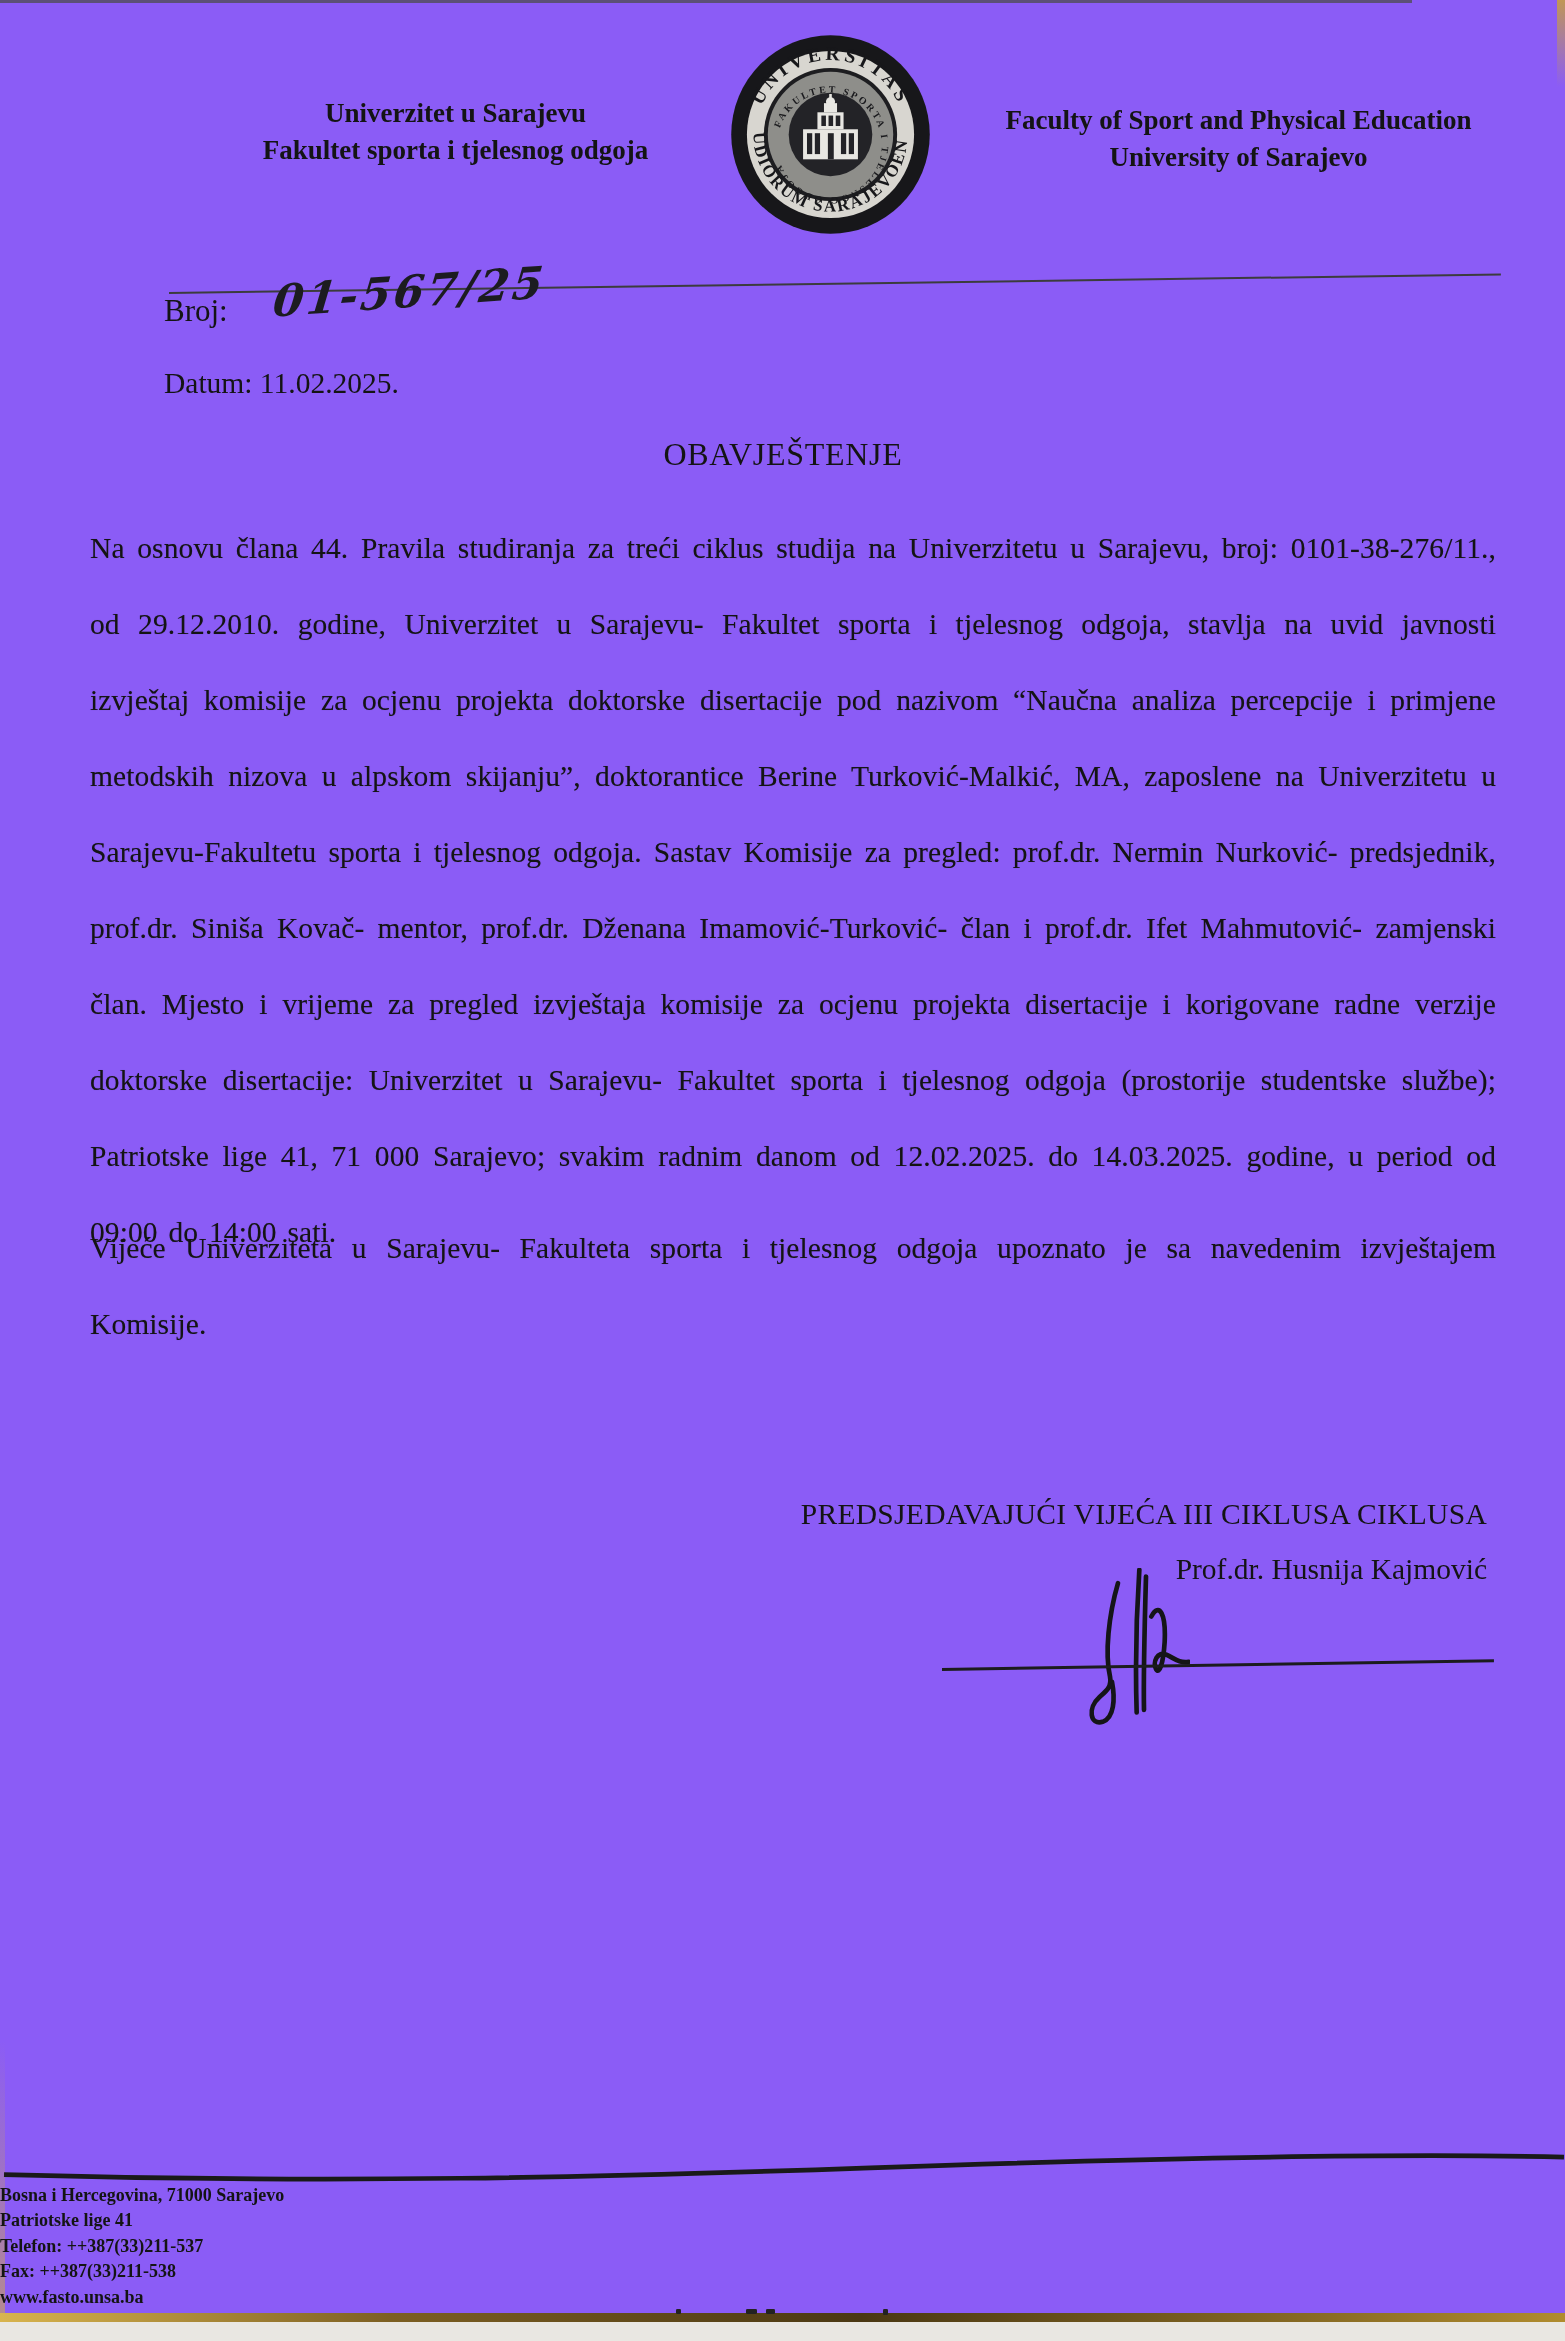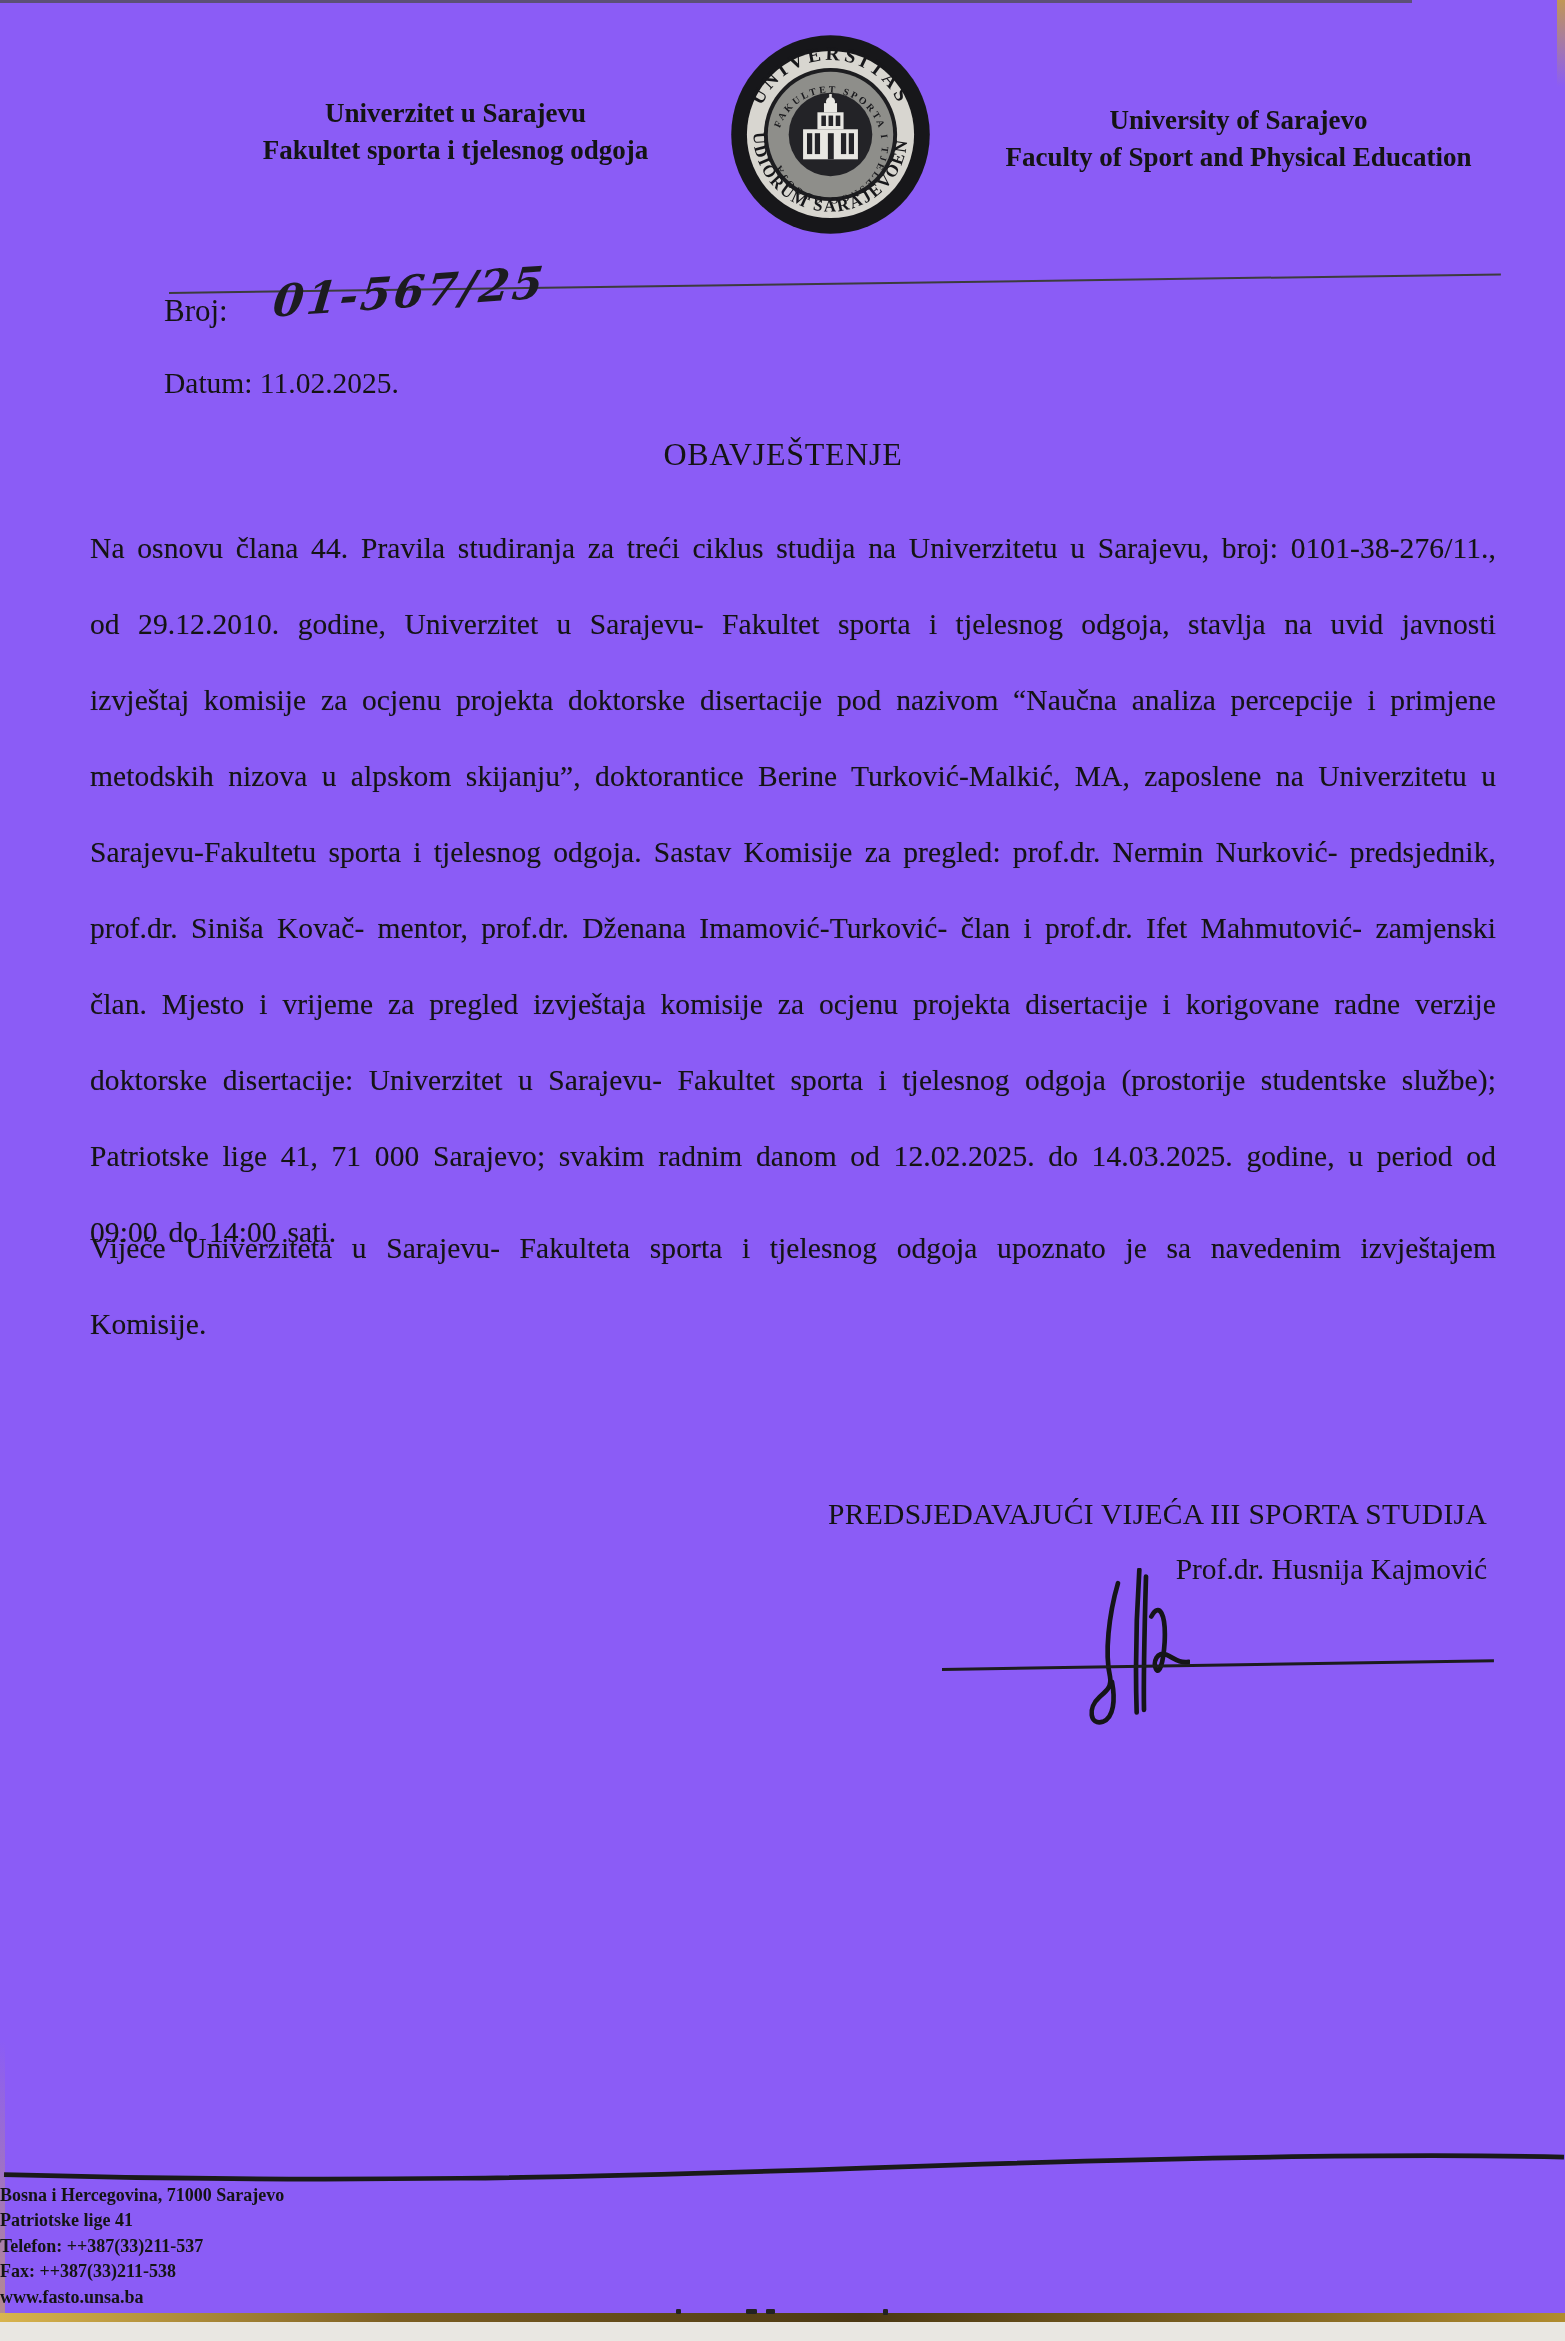--- a/index.html
+++ b/index.html
@@ -102,34 +102,34 @@
       <rect x="118" y="152" width="84" height="46" fill="#e8e7e2"></rect>
       <rect x="124" y="158" width="8" height="32" fill="#232327"></rect>
       <rect x="136" y="158" width="8" height="32" fill="#232327"></rect>
       <rect x="156" y="158" width="9" height="40" fill="#232327"></rect>
       <rect x="176" y="158" width="8" height="32" fill="#232327"></rect>
       <rect x="188" y="158" width="8" height="32" fill="#232327"></rect>
     </g>
   </svg>
 
   <div class="head-right">
+    <div>Faculty of Sport and Physical Education</div>
     <div>University of Sarajevo</div>
-    <div>Faculty of Sport and Physical Education</div>
   </div>
 
   <div class="ruled-line"></div>
   <div class="broj">Broj:</div>
   <div class="broj-hand">01-567/25</div>
   <div class="datum">Datum: 11.02.2025.</div>
 
   <div class="doc-title">OBAVJEŠTENJE</div>
   <div class="para para1">Na osnovu člana 44. Pravila studiranja za treći ciklus studija na Univerzitetu u Sarajevu, broj: 0101-38-276/11., od 29.12.2010. godine, Univerzitet u Sarajevu- Fakultet sporta i tjelesnog odgoja, stavlja na uvid javnosti izvještaj komisije za ocjenu projekta doktorske disertacije pod nazivom “Naučna analiza percepcije i primjene metodskih nizova u alpskom skijanju”, doktorantice Berine Turković-Malkić, MA, zaposlene na Univerzitetu u Sarajevu-Fakultetu sporta i tjelesnog odgoja. Sastav Komisije za pregled: prof.dr. Nermin Nurković- predsjednik, prof.dr. Siniša Kovač- mentor, prof.dr. Dženana Imamović-Turković- član i prof.dr. Ifet Mahmutović- zamjenski član. Mjesto i vrijeme za pregled izvještaja komisije za ocjenu projekta disertacije i korigovane radne verzije doktorske disertacije: Univerzitet u Sarajevu- Fakultet sporta i tjelesnog odgoja (prostorije studentske službe); Patriotske lige 41, 71 000 Sarajevo; svakim radnim danom od 12.02.2025. do 14.03.2025. godine, u period od 09:00 do 14:00 sati.</div>
   <div class="para para2">Vijeće Univerziteta u Sarajevu- Fakulteta sporta i tjelesnog odgoja upoznato je sa navedenim izvještajem Komisije.</div>
 
-  <div class="sig-role">PREDSJEDAVAJUĆI VIJEĆA III SPORTA STUDIJA</div>
+  <div class="sig-role">PREDSJEDAVAJUĆI VIJEĆA III CIKLUSA CIKLUSA</div>
   <div class="sig-name">Prof.dr. Husnija Kajmović</div>
   <svg class="sig-scribble" viewBox="0 0 180 240">
     <g fill="none" stroke="#151518" stroke-width="7" stroke-linecap="round">
       <path d="M 72,22 C 58,70 52,128 60,162 C 63,178 54,184 44,193 C 26,209 30,236 49,230 C 66,224 68,196 63,170"></path>
       <path d="M 104,2 C 100,62 98,150 100,216"></path>
       <path d="M 114,12 C 112,82 110,162 111,212"></path>
       <path d="M 122,72 C 134,50 144,68 142,110 C 140,142 134,160 129,151 C 124,142 130,122 146,130 C 158,136 164,142 178,140"></path>
     </g>
   </svg>
   <div class="sig-line"></div>

